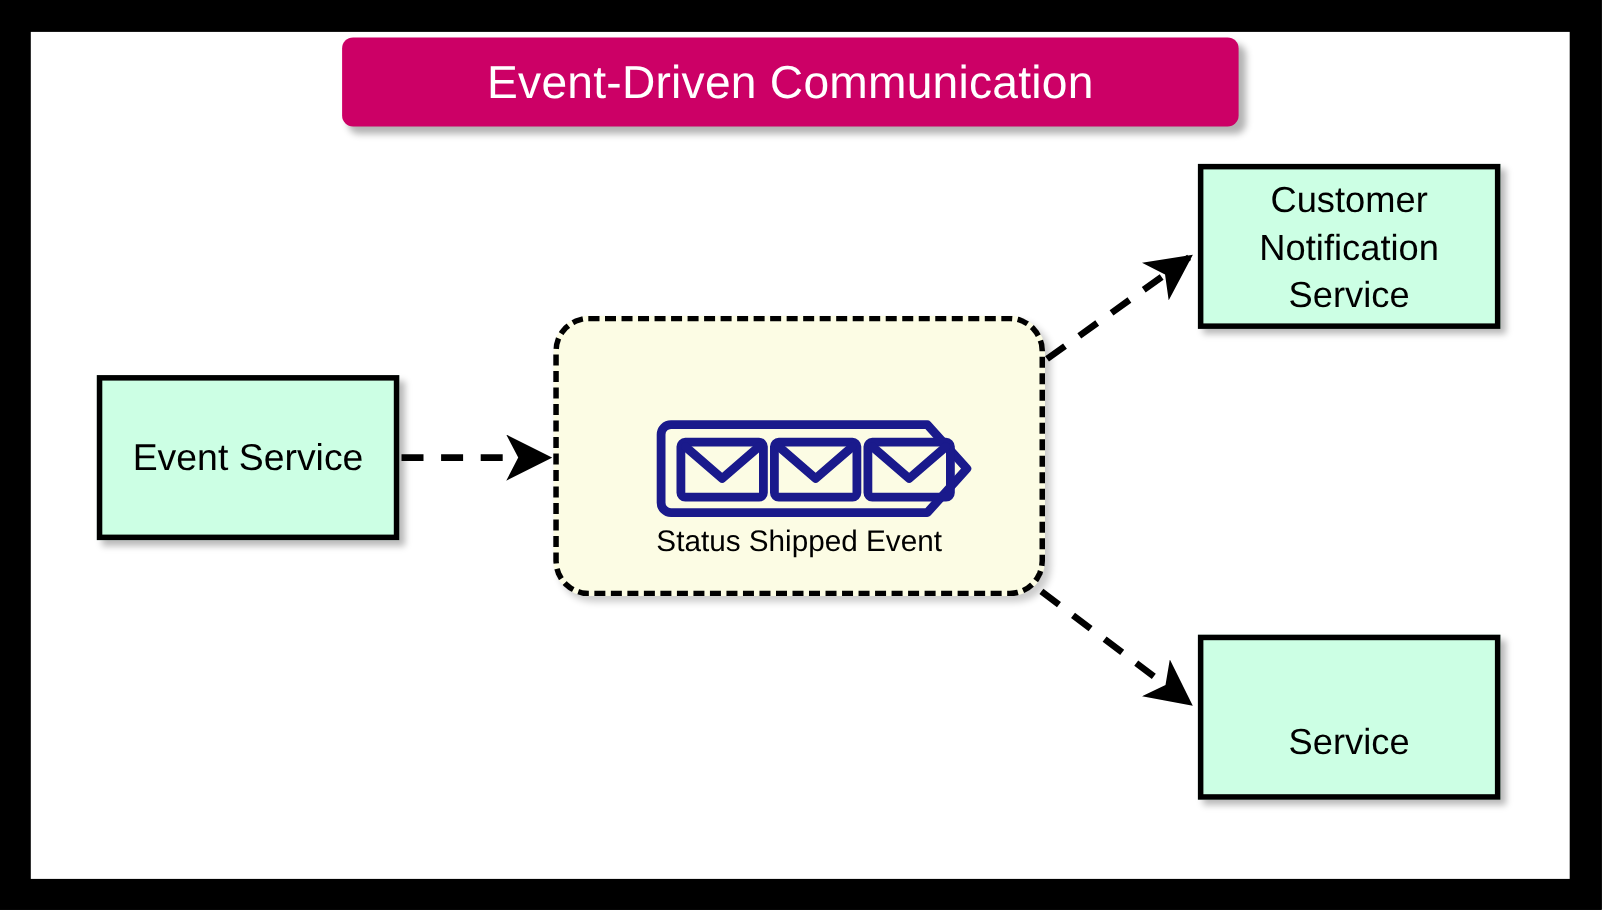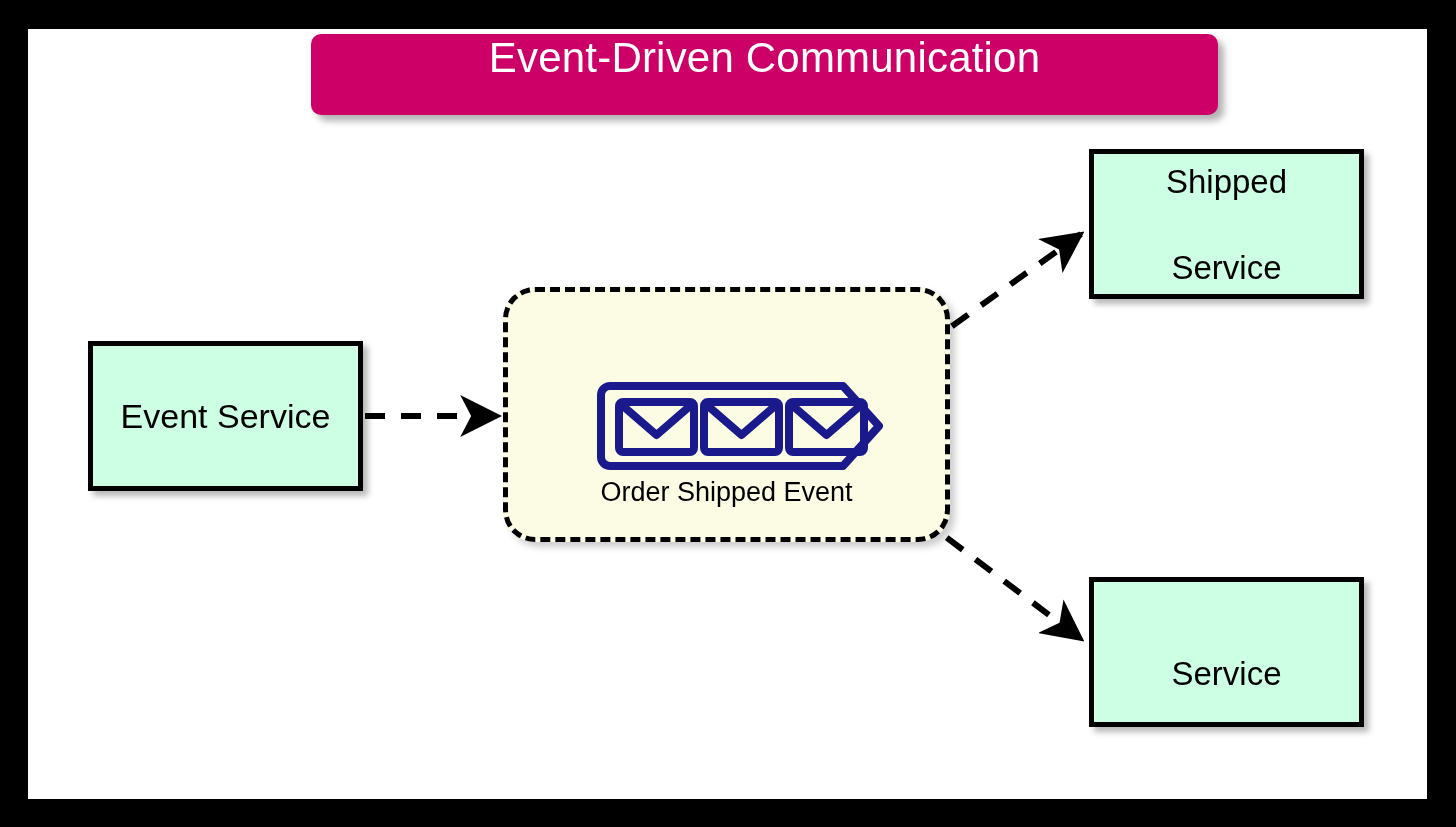--- a/index.html
+++ b/index.html
@@ -27,25 +27,26 @@
     width: 1399px;
     height: 770px;
     background: #ffffff;
   }
   .abs { position: absolute; }
 
   
   #title-banner {
     left: 283px;
     top: 5px;
-    width: 907px;
+    width: 815px;
     height: 81px;
     background: #cc0066;
     border-radius: 10px;
     display: flex;
+    align-items: center;
     justify-content: center;
     box-shadow: 6px 6px 7px rgba(0,0,0,0.30);
   }
   #title-text {
     color: #ffffff;
     font-size: 42px;
     letter-spacing: 0.2px;
     white-space: nowrap;
   }
 
@@ -192,26 +193,26 @@
         <rect x="108" y="21" width="75" height="50" rx="4" ry="4" fill="none" stroke="#1a1a8c" stroke-width="8"></rect>
         <path d="M 112 25 L 145.5 54 L 179 25" fill="none" stroke="#1a1a8c" stroke-width="8" stroke-linecap="round" stroke-linejoin="round"></path>
       </g>
 
       <g>
         <rect x="193" y="21" width="75" height="50" rx="4" ry="4" fill="none" stroke="#1a1a8c" stroke-width="8"></rect>
         <path d="M 197 25 L 230.5 54 L 264 25" fill="none" stroke="#1a1a8c" stroke-width="8" stroke-linecap="round" stroke-linejoin="round"></path>
       </g>
     </svg>
 
-    <div id="event-label" class="abs">Order Shipped Event</div>
+    <div id="event-label" class="abs">Status Shipped Event</div>
 
     <div id="customer-notification-box" class="abs service-box">
       <span class="service-label">
-        <span>Shipped</span><br>
-        <br>
+        <span>Customer</span><br>
+        <span>Notification</span><br>
         <span>Service</span>
       </span>
     </div>
 
     <div id="inventory-box" class="abs service-box">
       <span class="service-label">
         <br>
         <span>Service</span>
       </span>
     </div>

